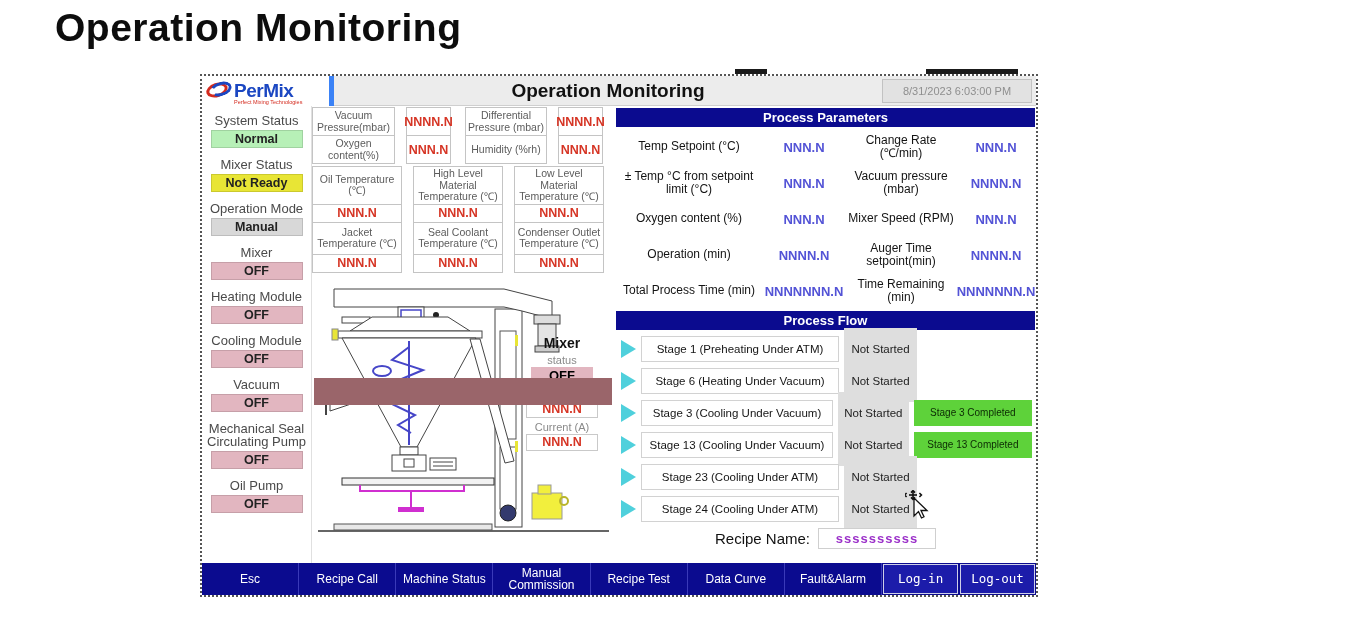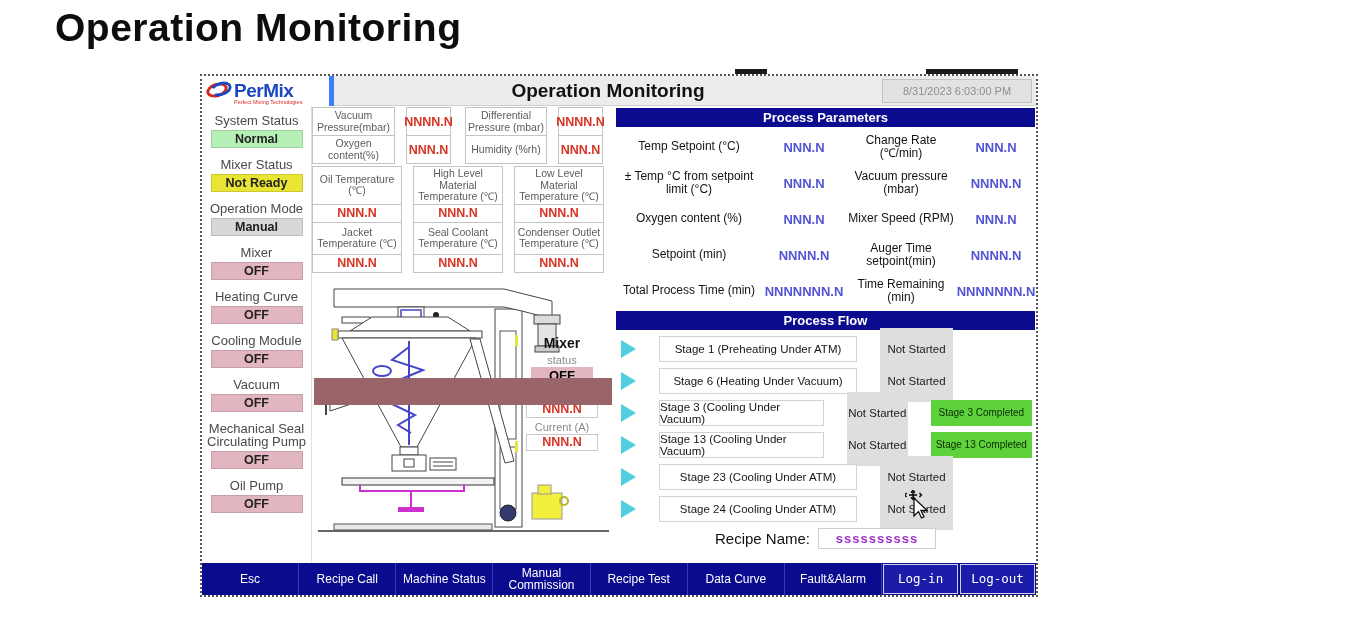--- a/index.html
+++ b/index.html
@@ -73,21 +73,21 @@
 
   
   .section-bar { height:19px; background:var(--c-navy,#0b0b8f); color:#fff; font-size:13px; font-weight:bold;
                  display:flex; align-items:center; justify-content:center; margin:2px 1px 0; }
   .param-grid { display:grid; grid-template-columns:146px 84px 110px 80px; margin:2px 0 0 1px; }
   .p-cell { min-height:36px; display:flex; align-items:center; justify-content:center; text-align:center; }
   .p-label { font-size:12px; color:#141414; line-height:13.5px; padding:0 2px; }
   .p-value { font-size:13px; font-weight:bold; color:var(--c-value_blue,#5353d6); }
 
   .stages { margin-top:3px; }
-  .stage-row { display:flex; align-items:center; gap:23px; margin:5px 4px 5px 6px; height:27px; }
+  .stage-row { display:flex; align-items:center; gap:5px; margin:5px 4px 5px 6px; height:27px; }
   .stage-arrow { width:0; height:0; border-top:9px solid transparent; border-bottom:9px solid transparent;
                  border-left:15px solid var(--c-arrow_cyan,#4fd0dc); }
   .stage-name { width:198px; height:26px; border:1px solid #d2d2d2; background:#fff; font-size:11.5px;
                 color:#151515; display:flex; align-items:center; justify-content:center; }
   .stage-status { width:73px; height:42px; background:#dedede; font-size:11.5px; color:#222;
                   display:flex; align-items:center; justify-content:center; }
   .stage-done { width:122px; height:26px; background:var(--c-completed_green,#5ed23a); font-size:10px;
                 color:#0c2a04; display:flex; align-items:center; justify-content:center; }
   .recipe-row { display:flex; align-items:center; justify-content:center; gap:8px; margin-top:6px; }
   .recipe-label { font-size:15px; color:#111; }
@@ -142,21 +142,21 @@
       </div>
       <div class="sb-group">
         <div class="sb-label">Operation Mode</div>
         <div class="sb-value v-gray">Manual</div>
       </div>
       <div class="sb-group">
         <div class="sb-label">Mixer</div>
         <div class="sb-value v-pink">OFF</div>
       </div>
       <div class="sb-group">
-        <div class="sb-label">Heating Curve</div>
+        <div class="sb-label">Heating Module</div>
         <div class="sb-value v-pink">OFF</div>
       </div>
       <div class="sb-group">
         <div class="sb-label">Cooling Module</div>
         <div class="sb-value v-pink">OFF</div>
       </div>
       <div class="sb-group">
         <div class="sb-label">Vacuum</div>
         <div class="sb-value v-pink">OFF</div>
       </div>
@@ -279,21 +279,21 @@
         <div class="p-cell p-label">Change Rate (℃/min)</div>
         <div class="p-cell p-value">NNN.N</div>
         <div class="p-cell p-label">± Temp °C from setpoint limit (°C)</div>
         <div class="p-cell p-value">NNN.N</div>
         <div class="p-cell p-label">Vacuum pressure (mbar)</div>
         <div class="p-cell p-value">NNNN.N</div>
         <div class="p-cell p-label">Oxygen content (%)</div>
         <div class="p-cell p-value">NNN.N</div>
         <div class="p-cell p-label">Mixer Speed (RPM)</div>
         <div class="p-cell p-value">NNN.N</div>
-        <div class="p-cell p-label">Setpoint (min)</div>
+        <div class="p-cell p-label">Operation (min)</div>
         <div class="p-cell p-value">NNNN.N</div>
         <div class="p-cell p-label">Auger Time setpoint(min)</div>
         <div class="p-cell p-value">NNNN.N</div>
         <div class="p-cell p-label">Total Process Time (min)</div>
         <div class="p-cell p-value">NNNNNNN.N</div>
         <div class="p-cell p-label">Time Remaining (min)</div>
         <div class="p-cell p-value">NNNNNNN.N</div>
       </div>
 
       <div class="section-bar">Process Flow</div>

